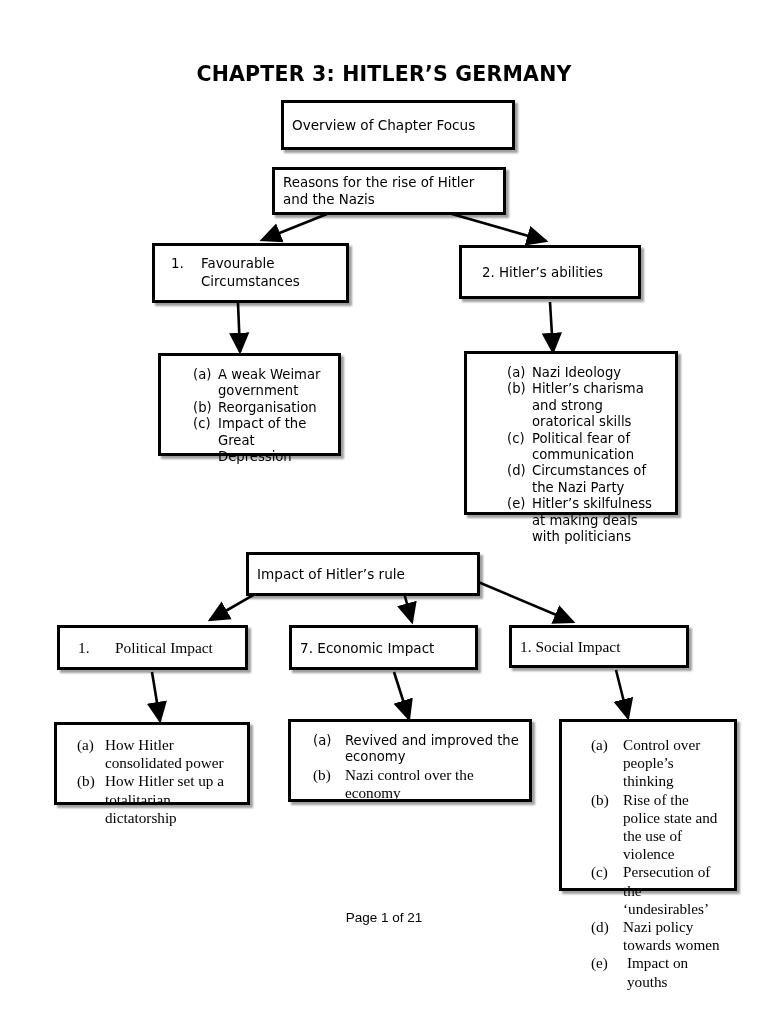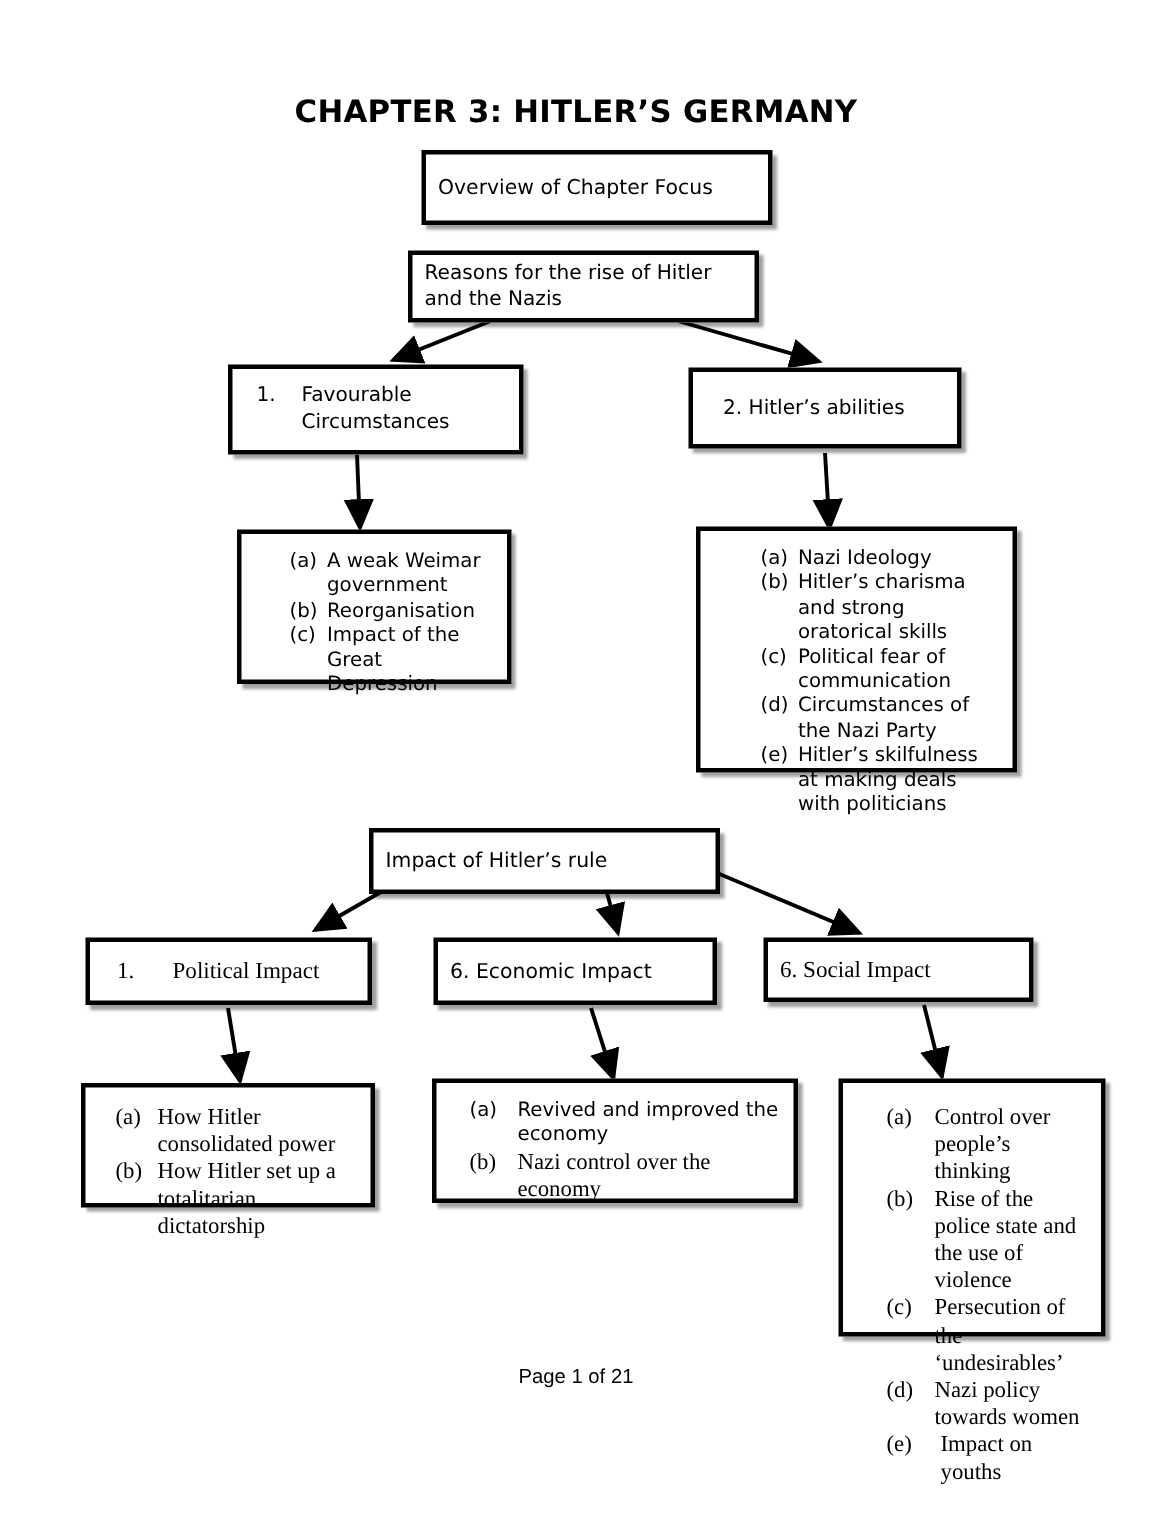--- a/index.html
+++ b/index.html
@@ -240,25 +240,25 @@
   </div>
 
   <div class="fbox leftmid" style="left:57px; top:625px; width:191px; height:45px;">
     <div class="inner serif numlabel" style="font-size:15.4px; padding-left:18px;">
       <span class="n" style="width:37px;">1.</span>
       <span class="t">Political Impact</span>
     </div>
   </div>
 
   <div class="fbox leftmid" style="left:289px; top:625px; width:189px; height:45px;">
-    <div class="inner sans" style="font-size:13.6px; padding-left:8px;">6. Economic Impact</div>
+    <div class="inner sans" style="font-size:13.6px; padding-left:8px;">7. Economic Impact</div>
   </div>
 
   <div class="fbox leftmid" style="left:509px; top:625px; width:180px; height:43px;">
-    <div class="inner serif" style="font-size:15.4px; padding-left:8px;">6. Social Impact</div>
+    <div class="inner serif" style="font-size:15.4px; padding-left:8px;">1. Social Impact</div>
   </div>
 
   <div class="fbox listbox" style="left:54px; top:722px; width:196px; height:83px; padding-top:11px;">
     <div class="inner">
       <ul class="hang list-serif" style="padding-left:12px;">
         <li>
           <span class="mk">(a)</span>
           <span class="tx">How Hitler consolidated power</span>
         </li>
         <li>

